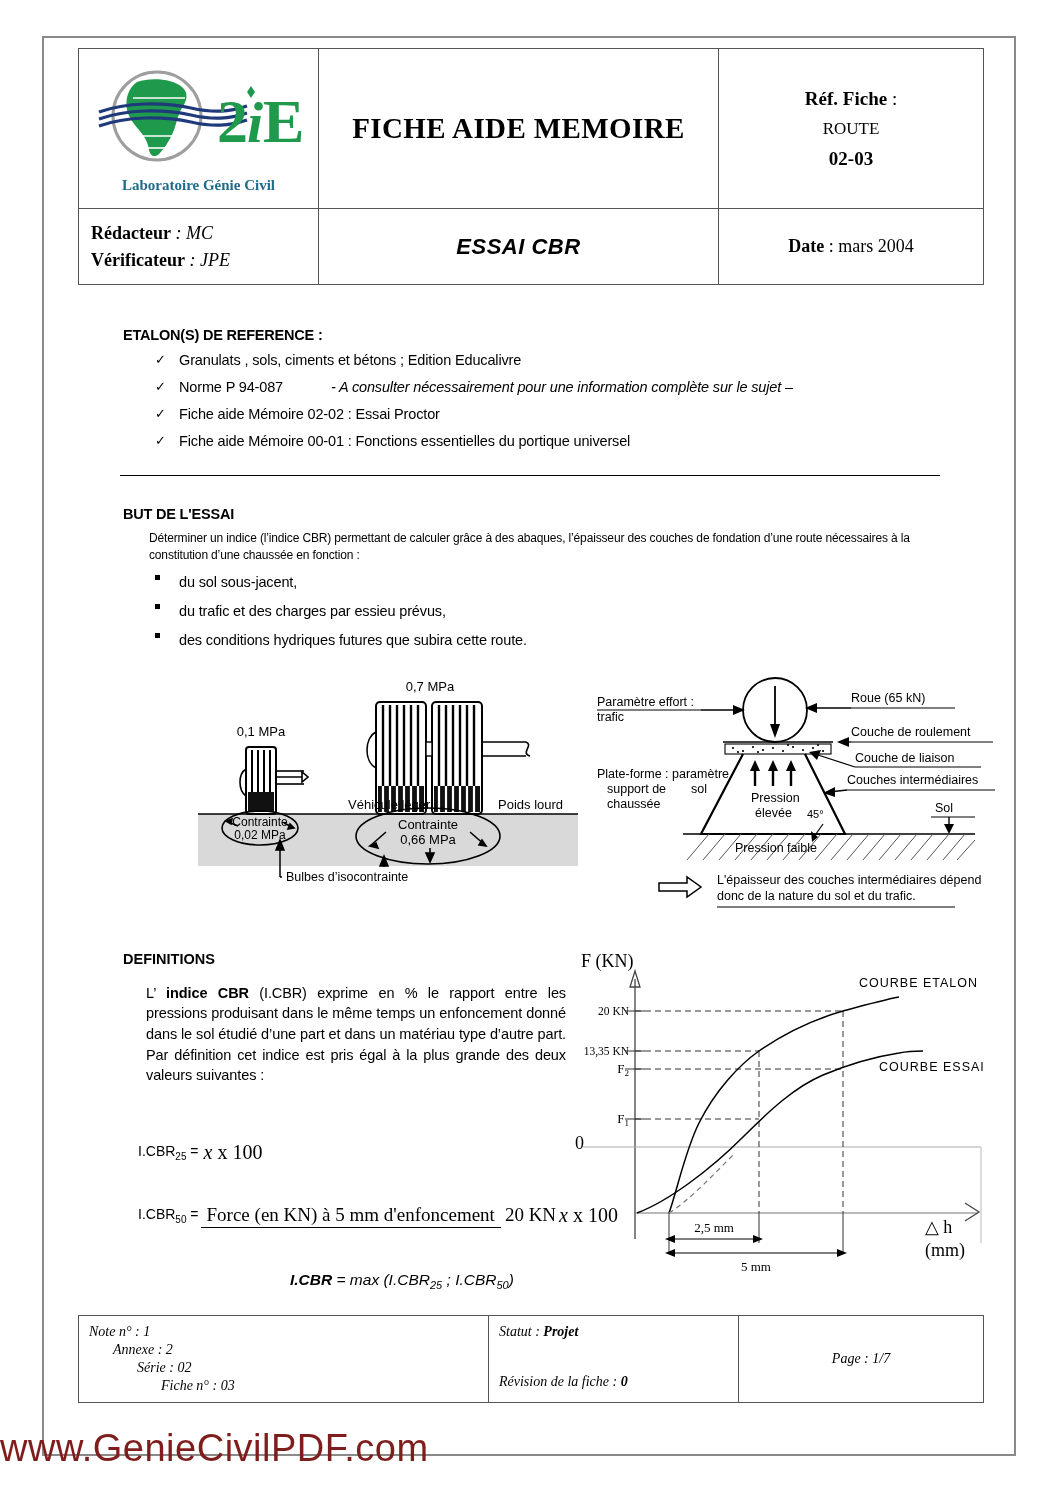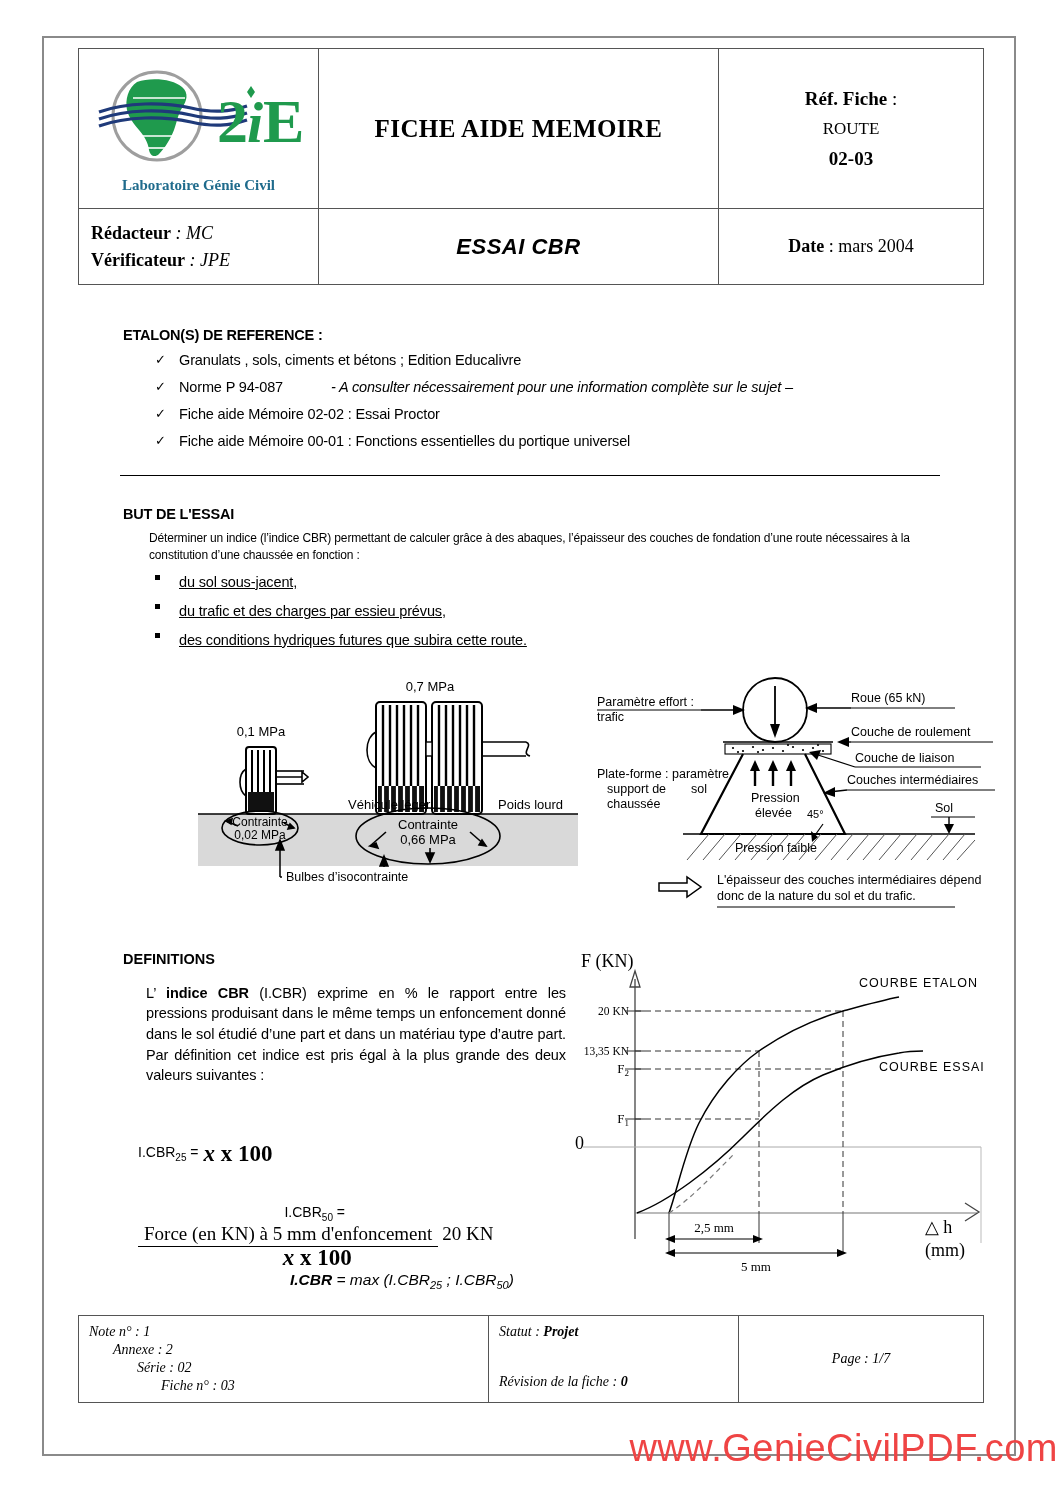--- a/index.html
+++ b/index.html
@@ -64,21 +64,21 @@
     font-family: "Liberation Serif", serif;
     font-weight: bold;
     font-size: 15px;
     color: #1f6b8c;
     margin-top: 4px;
   }
 
   .doc-title {
     font-family: "Liberation Serif", serif;
     font-weight: bold;
-    font-size: 25px;
+    font-size: 29px;
     letter-spacing: .4px;
   }
   .ref-label {
     font-family: "Liberation Serif", serif;
     font-weight: bold;
     font-size: 19px;
     margin-bottom: 9px;
   }
   .ref-label span.colon { font-weight: normal; }
   .ref-route {
@@ -145,21 +145,20 @@
     margin: 26px 0 0 42px;
     width: 820px;
     height: 0;
     border-top: 1.5px solid #000;
   }
 
   ul.sqlist {
     list-style: none;
     margin: 9px 0 8px 0;
     padding: 0 0 0 56px;
-    text-decoration: underline;
   }
   ul.sqlist li {
     font-size: 14.5px;
     margin-bottom: 13px;
     position: relative;
     letter-spacing: -.15px;
   }
   ul.sqlist li .sq {
     position: absolute;
     left: -24px; top: 1px;
@@ -206,21 +205,21 @@
   .def-body b { font-weight: bold; }
 
   
   .formula {
     position: absolute;
     font-family: "Liberation Serif", serif;
     display: flex;
     align-items: center;
   }
   #f1 { left: 60px; top: 190px; }
-  #f2 { left: 60px; top: 253px; flex-direction: column; }
+  #f2 { left: 60px; top: 253px; }
   .f-lhs {
     font-family: "Liberation Sans", sans-serif;
     font-size: 14px;
     white-space: nowrap;
     margin-right: 2px;
   }
   .f-lhs sub { font-size: 10px; }
   .frac {
     display: inline-block;
     text-align: center;
@@ -231,24 +230,23 @@
     padding: 0 6px 2px 6px;
     border-bottom: 1.3px solid #000;
     white-space: nowrap;
   }
   .frac .den {
     font-size: 19px;
     padding-top: 2px;
     white-space: nowrap;
   }
   .f-rhs {
-    font-size: 23px;
+    font-size: 20px;
     margin-left: 3px;
     white-space: nowrap;
-    font-weight: bold;
   }
   .f-rhs i { font-style: italic; }
   #f-max {
     position: absolute;
     left: 212px; top: 320px;
     font-size: 15.5px;
     font-family: "Liberation Sans", sans-serif;
     font-style: italic;
   }
   #f-max b { font-weight: bold; }
@@ -284,24 +282,24 @@
   .ft-l1 { margin-left: 0px; }
   .ft-l2 { margin-left: 24px; margin-top: 2px;}
   .ft-l3 { margin-left: 48px; margin-top: 2px;}
   .ft-l4 { margin-left: 72px; margin-top: 2px;}
   .ft-m2 { margin-top: 34px; }
 
   #watermark {
     position: absolute;
     left: 0; right: 0;
     top: 1427px;
-    text-align: right;
+    text-align: left;
     font-family: "Liberation Sans", sans-serif;
     font-size: 38px;
-    color: #ef4444;
+    color: #7f1d1d;
     letter-spacing: .5px;
   }
 </style>
 </head>
 <body>
 
 <div id="page-frame"></div>
 
 <div id="content">
 

